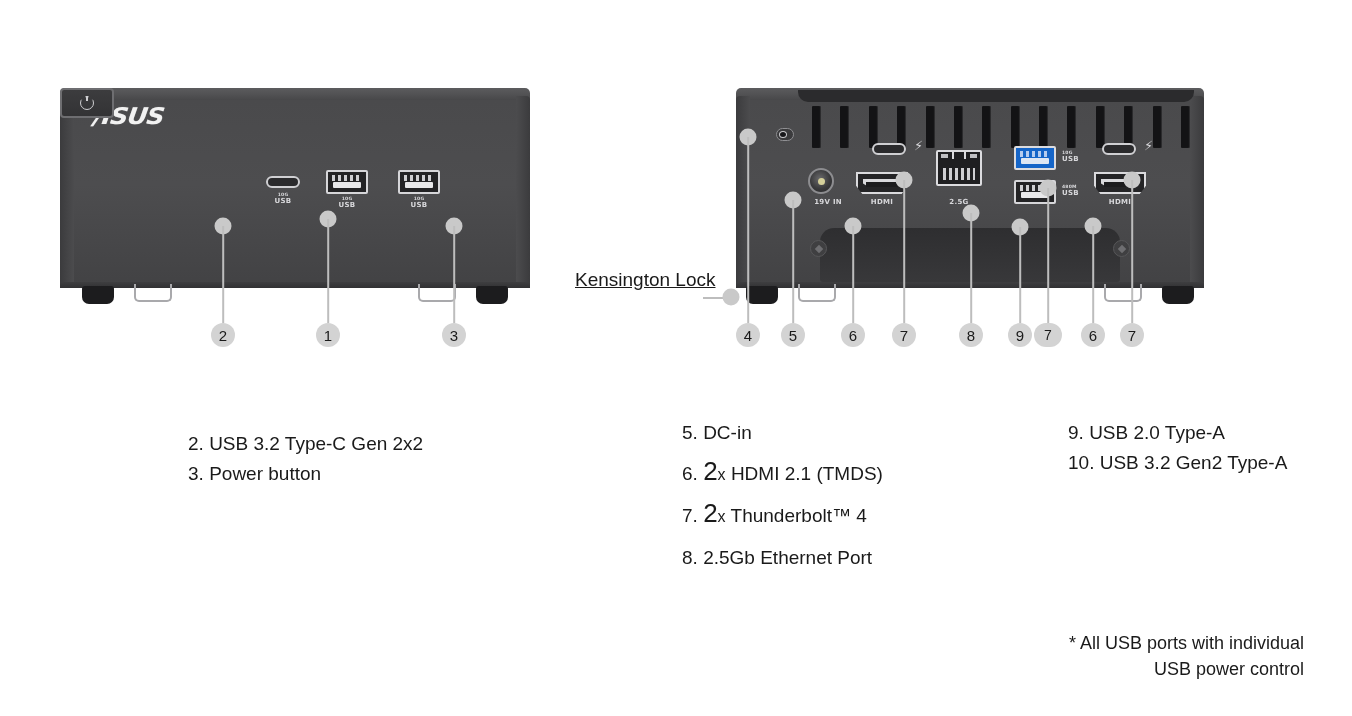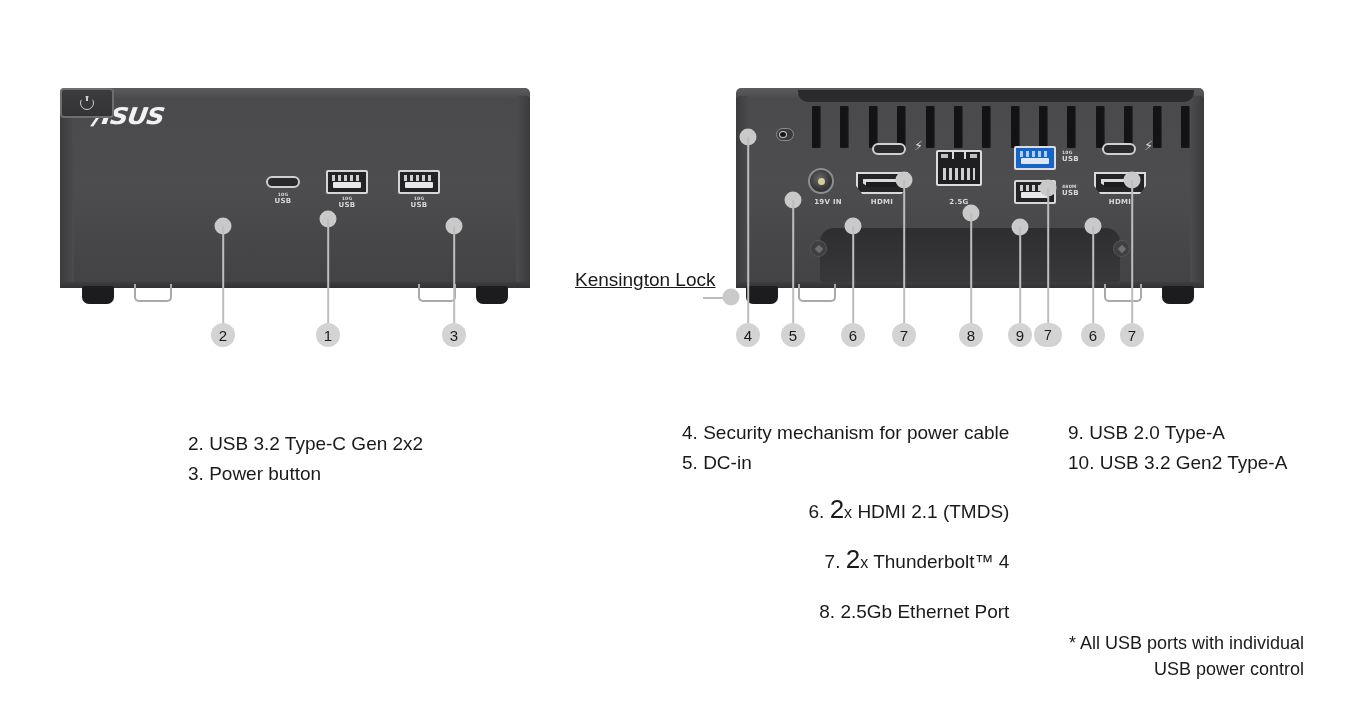--- a/index.html
+++ b/index.html
@@ -342,21 +342,21 @@
   }
 
   
   .legend-col { position: absolute; }
   .legend-item {
     font-size: 19px;
     line-height: 30px;
     color: #1a1a1a;
     white-space: nowrap;
   }
-  .legend-item.spaced { margin-top: 19px; text-align: right; }
+  .legend-item.spaced { margin-top: 11px; }
   .big2 {
     font-size: 26px;
     line-height: 0;
     vertical-align: baseline;
   }
   .smallx {
     font-size: 16px;
   }
   .footnote {
     position: absolute;
@@ -596,24 +596,20 @@
       <span>USB 3.2 Type-C Gen 2x2</span>
     </div>
     <div class="legend-item">
       <span>3.</span>
       <span>Power button</span>
     </div>
   </div>
 
   <div class="legend-col" style="left:682px; top:418px;">
     <div class="legend-item">
-      <span>4.</span>
-      <span>Security mechanism for power cable</span>
-    </div>
-    <div class="legend-item">
       <span>5.</span>
       <span>DC-in</span>
     </div>
     <div class="legend-item spaced">
       <span>6.</span>
       <span class="big2">2</span><span class="smallx">x</span>
       <span>HDMI 2.1 (TMDS)</span>
     </div>
     <div class="legend-item spaced">
       <span>7.</span>

